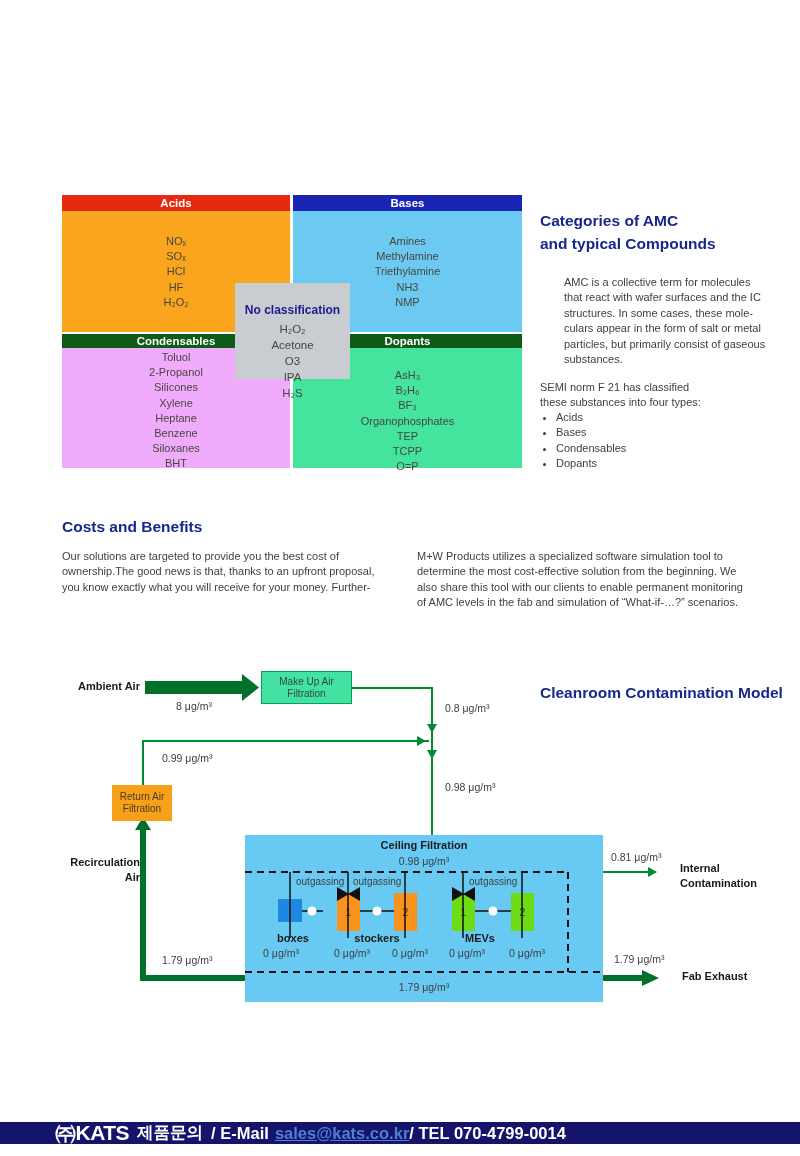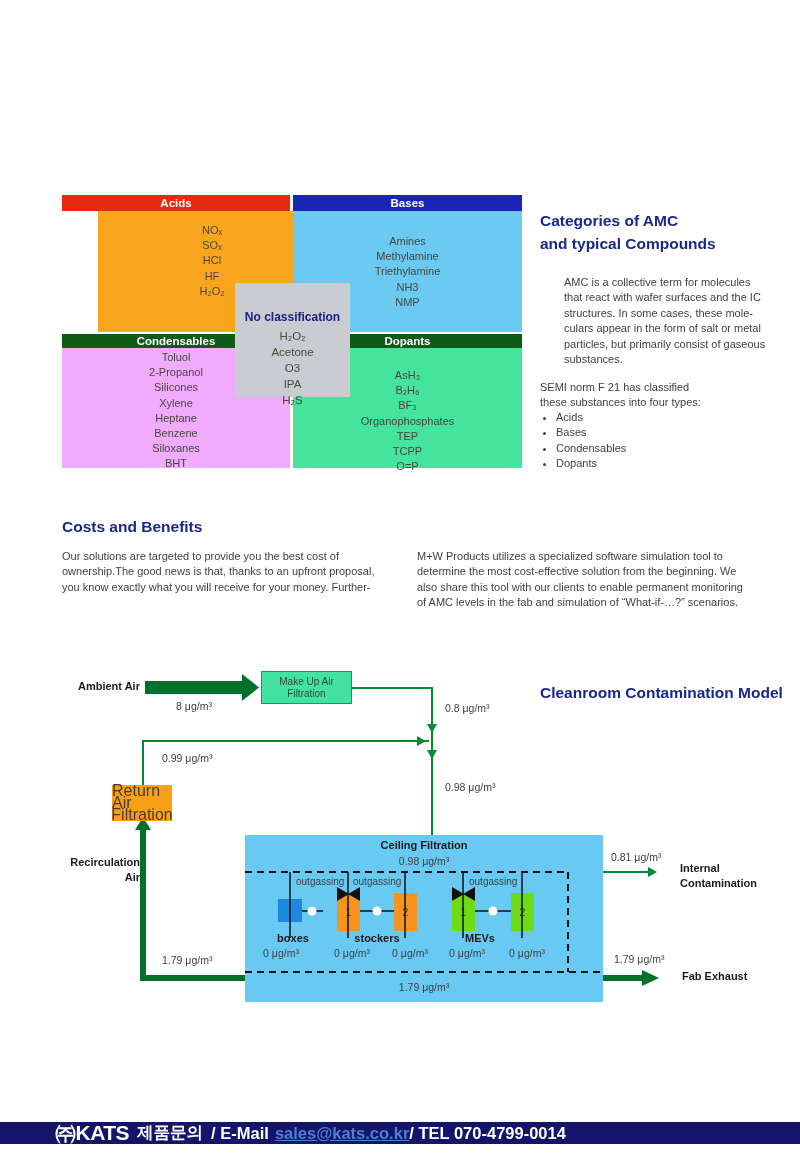--- a/index.html
+++ b/index.html
@@ -6,46 +6,46 @@
   .page{position:relative;width:800px;height:1156px;background:#ffffff;overflow:hidden;
         font-family:"Liberation Sans","DejaVu Sans",sans-serif;color:#3f3f3f;}
   .abs{position:absolute;}
 
   
   .qchart{left:62px;top:195px;width:460px;height:273px;}
   .qhead{position:absolute;display:flex;align-items:center;justify-content:center;
          color:#ffffff;font-weight:bold;font-size:11.5px;}
   .qbody{position:absolute;text-align:center;font-size:11px;line-height:15.2px;color:#47473d;}
   .qh-acids{left:0;top:0;width:228px;height:16px;background:#e62a12;}
-  .qb-acids{left:0;top:16px;width:228px;height:121px;background:#f9a51e;padding-top:12px;box-sizing:border-box;margin-left:36px;}
+  .qb-acids{left:0;top:16px;width:228px;height:121px;background:#f9a51e;padding-top:23px;box-sizing:border-box;}
   .qh-bases{left:231px;top:0;width:229px;height:16px;background:#1a25b4;}
   .qb-bases{left:231px;top:16px;width:229px;height:121px;background:#6cc9f2;padding-top:23px;box-sizing:border-box;}
   .qh-cond{left:0;top:139px;width:228px;height:14px;background:#0d5b17;}
   .qb-cond{left:0;top:153px;width:228px;height:120px;background:#f0abfc;padding-top:2px;box-sizing:border-box;}
   .qh-dop{left:231px;top:139px;width:229px;height:14px;background:#0d5b17;}
   .qb-dop{left:231px;top:153px;width:229px;height:120px;background:#44e39e;padding-top:20px;box-sizing:border-box;}
-  .noclass{left:173px;top:88px;width:115px;height:114px;background:#c9ccd1;text-align:center;
-           padding-top:26px;box-sizing:border-box;font-size:11.5px;line-height:16px;color:#474740;}
+  .noclass{left:173px;top:88px;width:115px;height:96px;background:#c9ccd1;text-align:center;
+           padding-top:19px;box-sizing:border-box;font-size:11.5px;line-height:16px;color:#474740;}
   .noclass .nc-title{font-weight:bold;color:#1c1c8a;font-size:12px;margin-bottom:3px;}
 
   
   .navyhead{font-weight:bold;color:#17278c;font-size:15.5px;line-height:23px;}
   .bodytxt{font-size:11px;line-height:15.4px;color:#3f3f3f;}
   ul.bullets{margin:0;padding-left:14px;font-size:11px;line-height:15.4px;color:#3f3f3f;}
 
   
   .lbl{position:absolute;font-size:10.5px;color:#3f3f3f;white-space:nowrap;}
   .blbl{position:absolute;font-size:11px;font-weight:bold;color:#1a1a1a;white-space:nowrap;}
   .ctr{text-align:center;}
   .makeupbox{left:261px;top:671px;width:91px;height:33px;background:#41e2a2;border:1px solid #00a551;
              display:flex;flex-direction:column;align-items:center;justify-content:center;
              font-size:10px;line-height:12px;color:#37473c;box-sizing:border-box;z-index:3;}
   .returnbox{left:112px;top:785px;width:60px;height:36px;background:#f9a01b;
              display:flex;flex-direction:column;align-items:center;justify-content:center;
-             font-size:16px;line-height:12px;color:#4a3c24;box-sizing:border-box;z-index:3;}
+             font-size:10px;line-height:12px;color:#4a3c24;box-sizing:border-box;z-index:3;}
   .cleanroom{left:245px;top:835px;width:358px;height:167px;background:#68c9f3;z-index:1;}
   .cr-el{position:absolute;}
   .equip{position:absolute;z-index:3;display:flex;align-items:center;justify-content:center;
          font-size:10.5px;color:#33383b;}
   .svg-lines{position:absolute;left:0;top:0;z-index:2;pointer-events:none;}
   .svg-over{position:absolute;left:0;top:0;z-index:5;pointer-events:none;}
 
   
   .footer{left:0;top:1122px;width:800px;height:22px;background:#14146a;display:flex;
           align-items:center;padding-left:55px;box-sizing:border-box;white-space:nowrap;}

